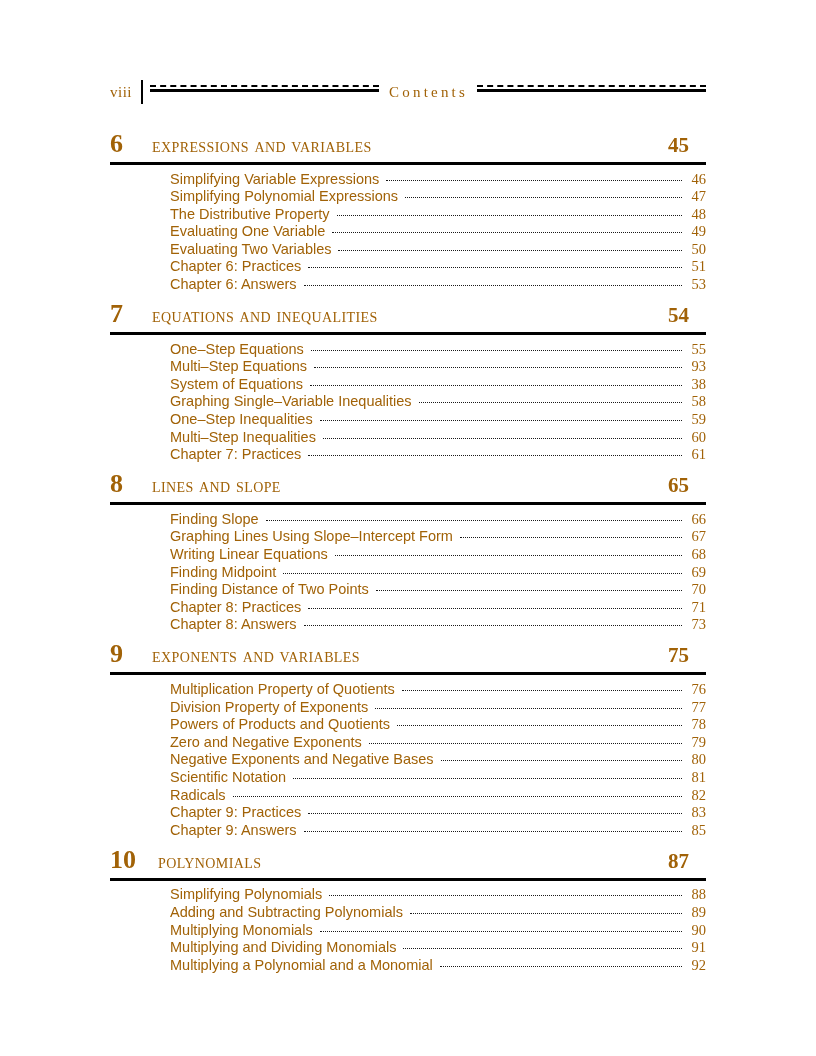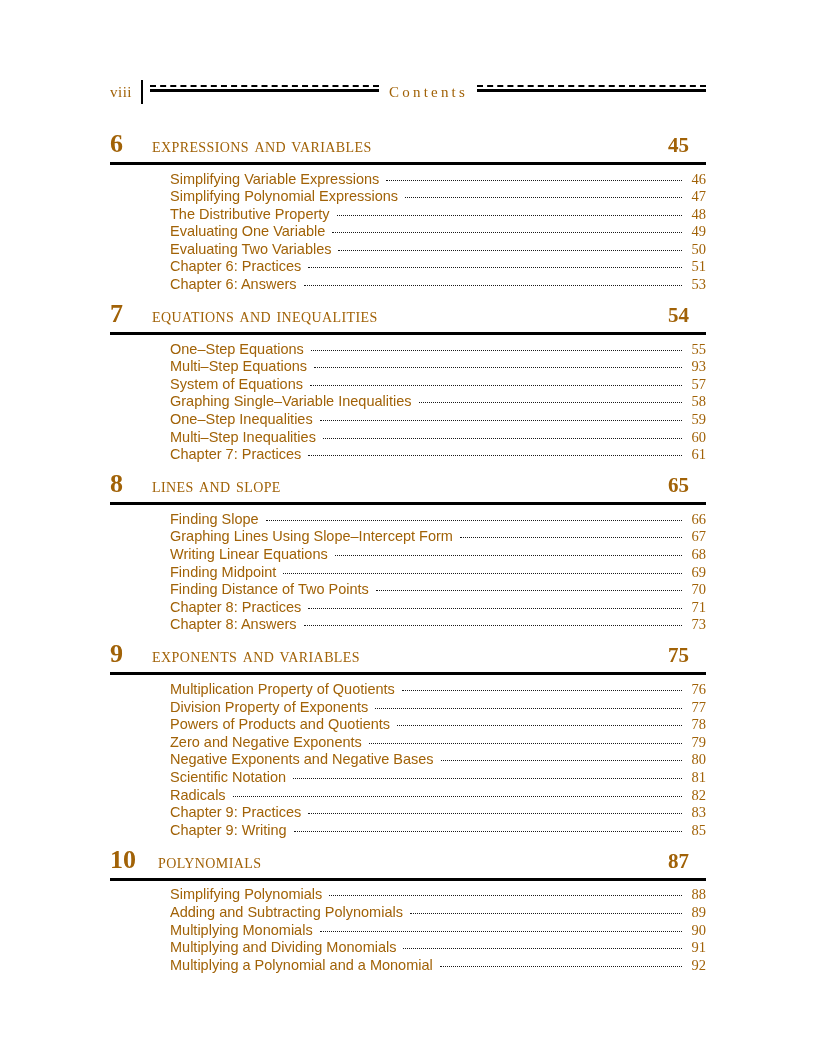--- a/index.html
+++ b/index.html
@@ -243,21 +243,21 @@
             <span class="entry-page">55</span>
           </div>
           <div class="entry">
             <span class="entry-title">Multi–Step Equations</span>
             <span class="leader"></span>
             <span class="entry-page">93</span>
           </div>
           <div class="entry">
             <span class="entry-title">System of Equations</span>
             <span class="leader"></span>
-            <span class="entry-page">57</span>
+            <span class="entry-page">38</span>
           </div>
           <div class="entry">
             <span class="entry-title">Graphing Single–Variable Inequalities</span>
             <span class="leader"></span>
             <span class="entry-page">58</span>
           </div>
           <div class="entry">
             <span class="entry-title">One–Step Inequalities</span>
             <span class="leader"></span>
             <span class="entry-page">59</span>
@@ -363,21 +363,21 @@
             <span class="entry-title">Radicals</span>
             <span class="leader"></span>
             <span class="entry-page">82</span>
           </div>
           <div class="entry">
             <span class="entry-title">Chapter 9: Practices</span>
             <span class="leader"></span>
             <span class="entry-page">83</span>
           </div>
           <div class="entry">
-            <span class="entry-title">Chapter 9: Writing</span>
+            <span class="entry-title">Chapter 9: Answers</span>
             <span class="leader"></span>
             <span class="entry-page">85</span>
           </div>
         </div>
         <div class="chapter-gap"></div>
       </div>
       <div class="chapter">
         <div class="chapter-head">
           <span class="chap-num wide">10</span>
           <span class="chap-title">Polynomials</span>

